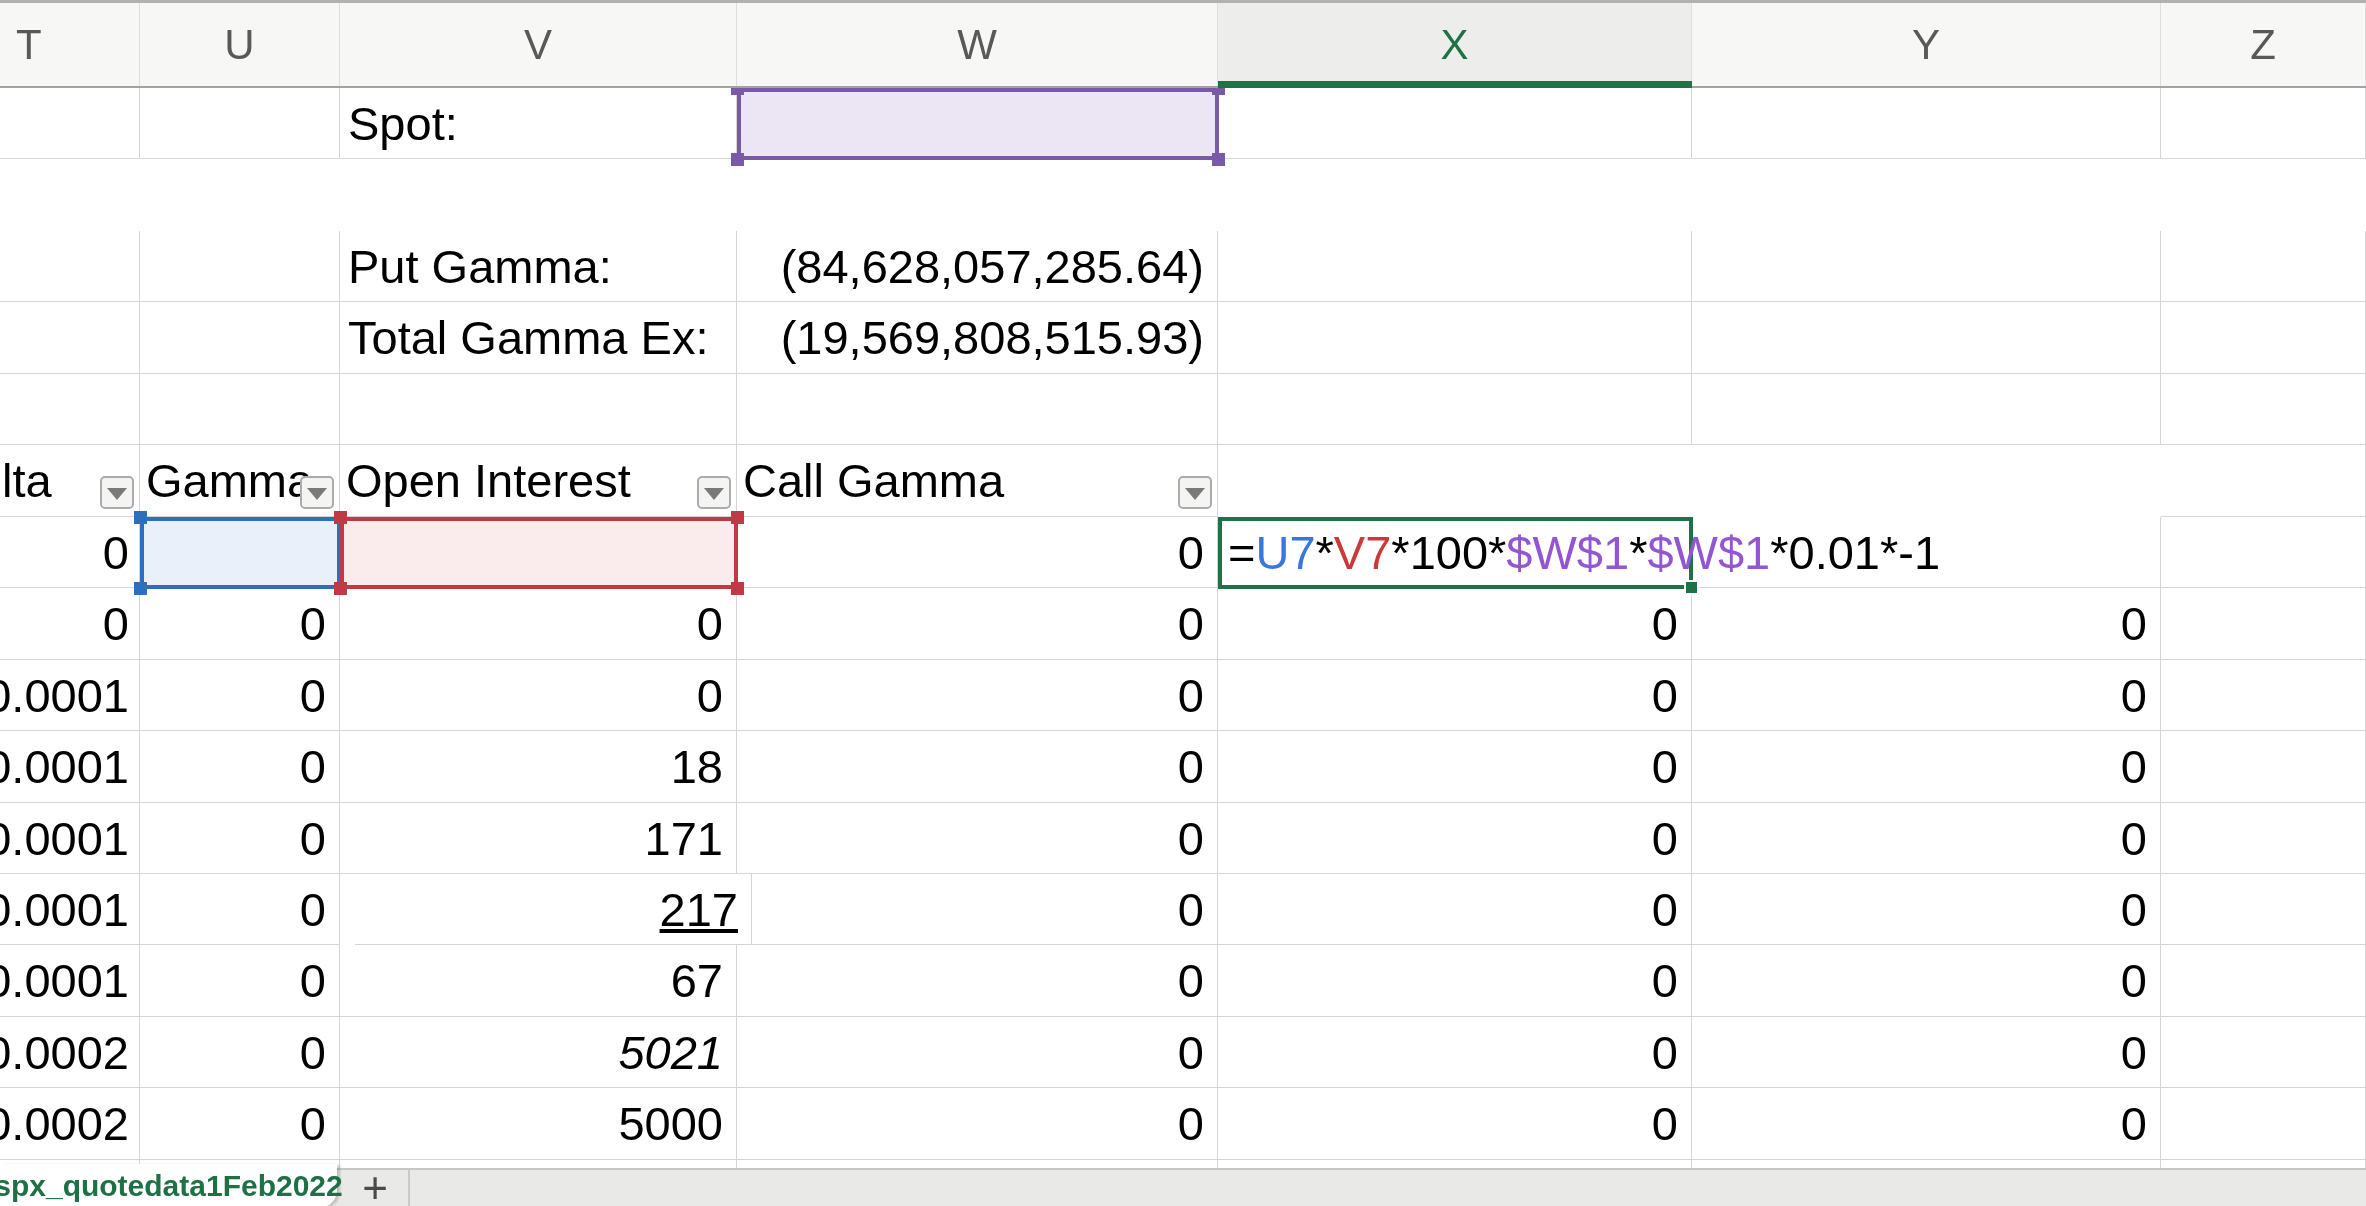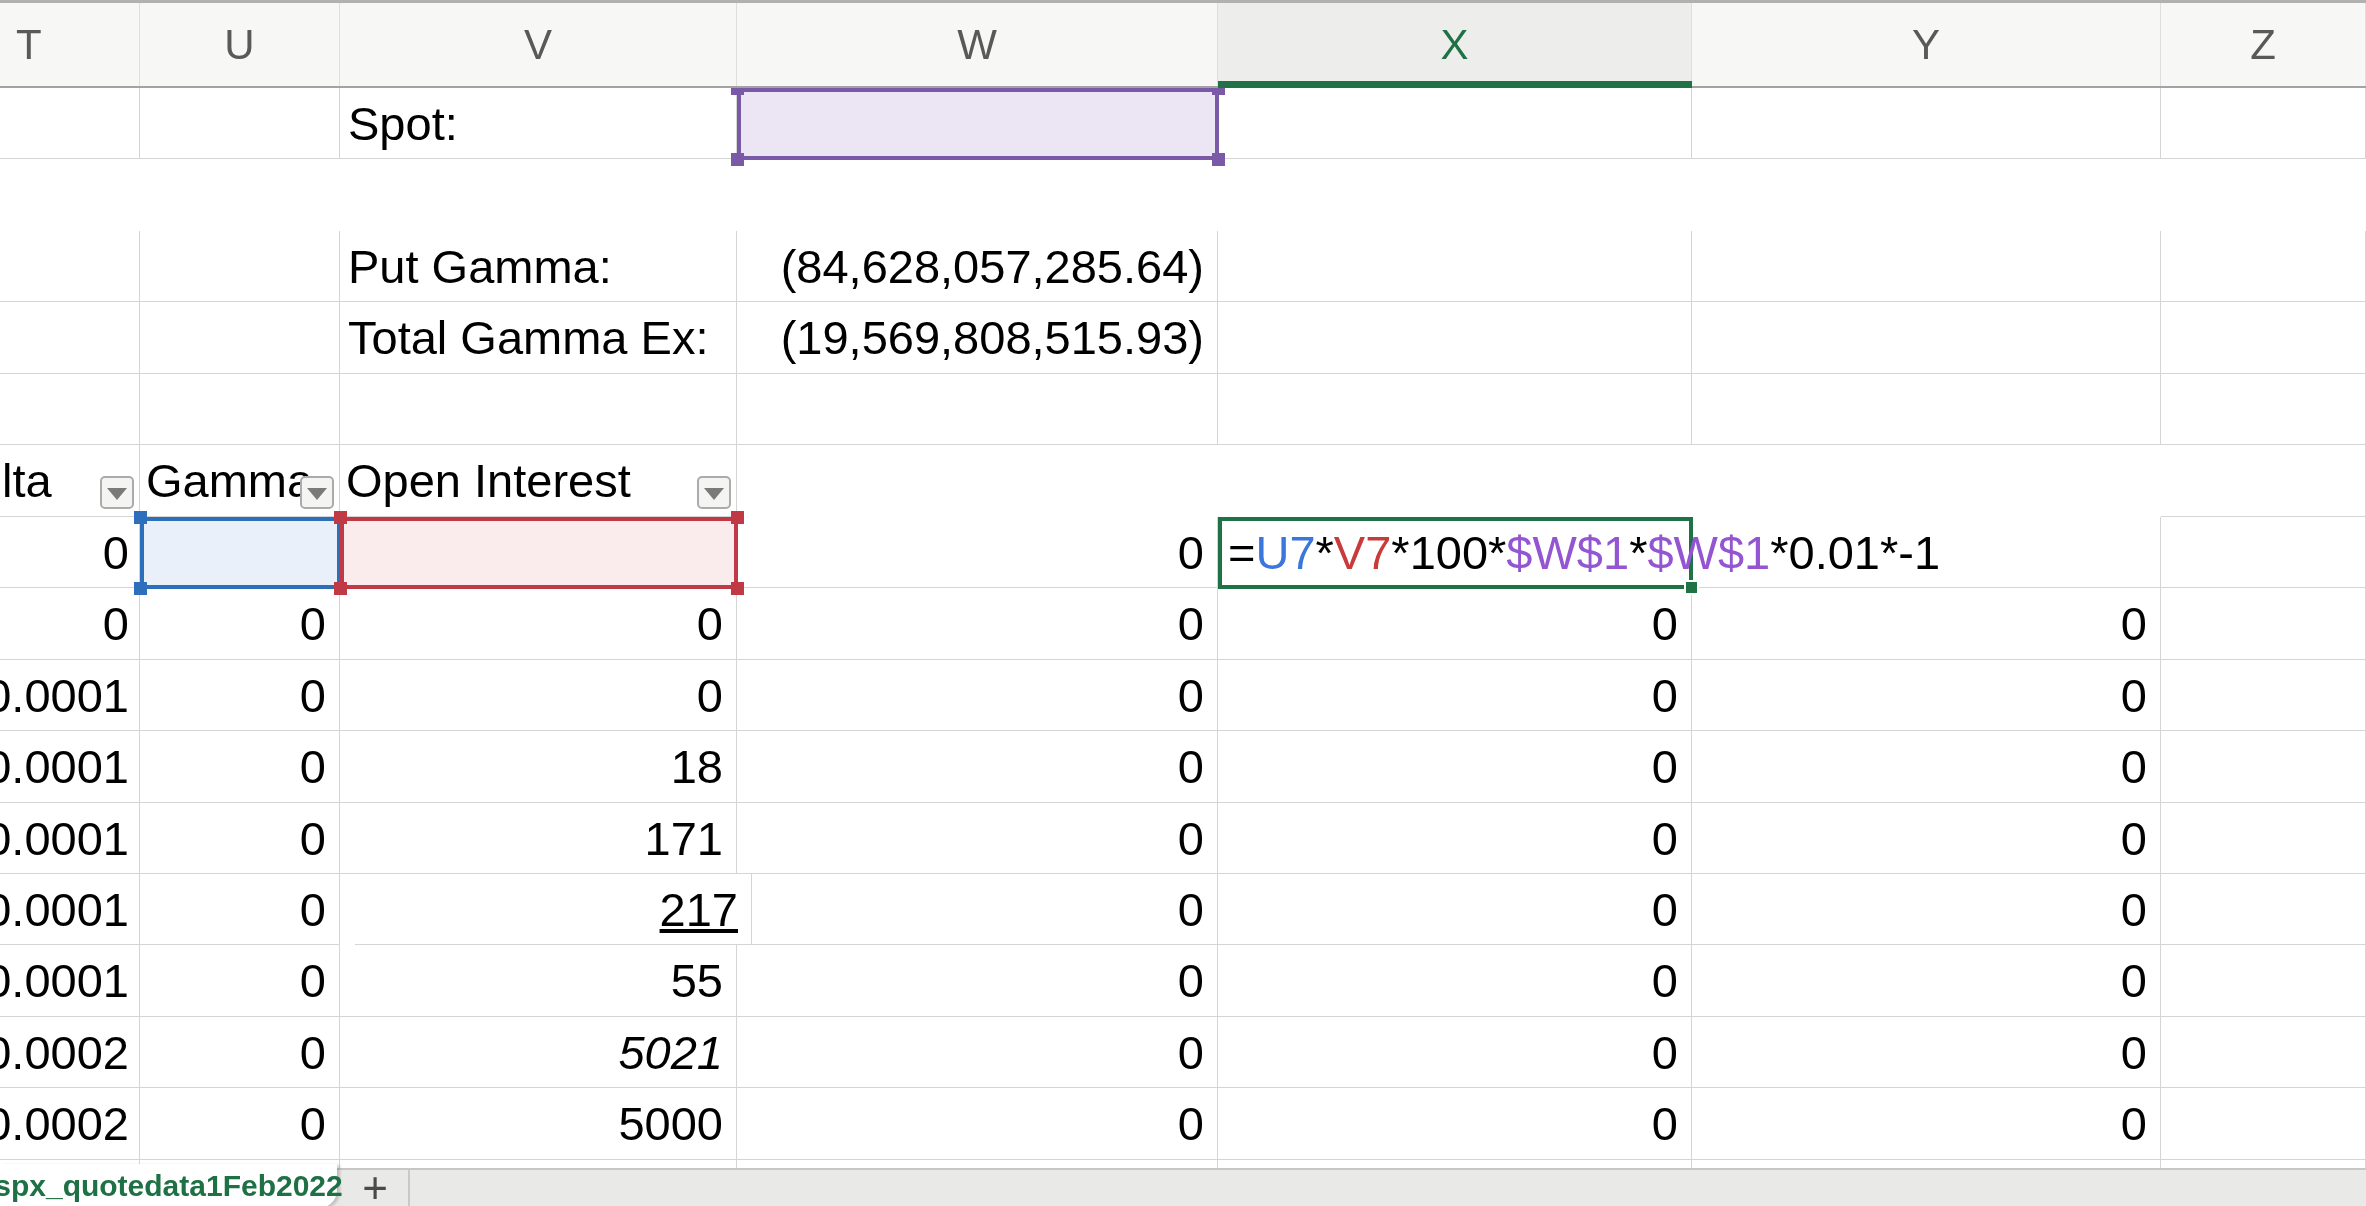--- a/index.html
+++ b/index.html
@@ -143,20 +143,26 @@
           <div class="filterbtn">
             <span class="filtertri"></span>
           </div>
         </div>
         <div class="cell hdrcell al-left" style="left: 340px; width: 397px;">
           <span>Open Interest</span>
           <div class="filterbtn">
             <span class="filtertri"></span>
           </div>
         </div>
+        <div class="cell hdrcell al-left" style="left: 737px; width: 481px;">
+          <span>Call Gamma</span>
+          <div class="filterbtn">
+            <span class="filtertri"></span>
+          </div>
+        </div>
         <div class="cell hdrcell al-left" style="left: 2161px; width: 205px;"></div>
       </div>
       <div class="grow" style="top: 429px; height: 71px;">
         <div class="cell tcol al-right" style="left: 0px; width: 140px;">
           <span>0</span>
         </div>
         <div class="cell al-right" style="left: 140px; width: 200px;">
           <span>0</span>
         </div>
         <div class="cell al-right" style="left: 340px; width: 397px;">
@@ -275,21 +281,21 @@
         <div class="cell" style="left: 2161px; width: 205px;"></div>
       </div>
       <div class="grow" style="top: 857px; height: 72px;">
         <div class="cell tcol al-right" style="left: 0px; width: 140px;">
           <span>0.0001</span>
         </div>
         <div class="cell al-right" style="left: 140px; width: 200px;">
           <span>0</span>
         </div>
         <div class="cell al-right" style="left: 340px; width: 397px;">
-          <span>55</span>
+          <span>67</span>
         </div>
         <div class="cell al-right" style="left: 737px; width: 481px;">
           <span>0</span>
         </div>
         <div class="cell al-right" style="left: 1218px; width: 474px;">
           <span>0</span>
         </div>
         <div class="cell al-right" style="left: 1692px; width: 469px;">
           <span>0</span>
         </div>

